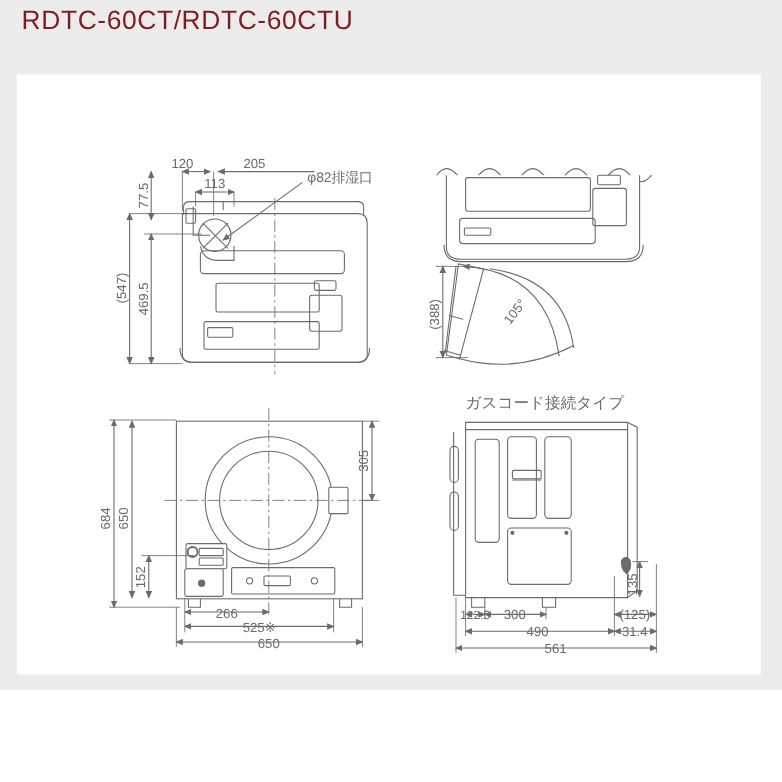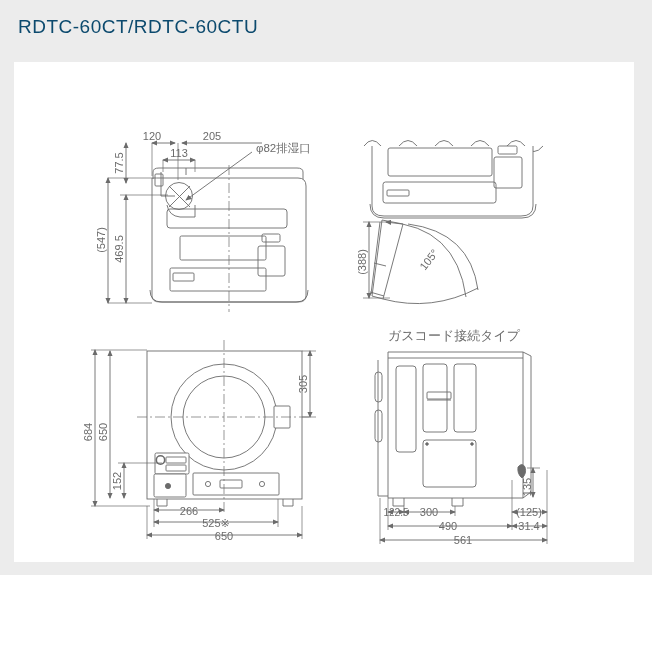--- a/index.html
+++ b/index.html
@@ -31,24 +31,24 @@
     position: absolute;
     left: 14px;
     top: 62px;
     width: 620px;
     height: 500px;
     background: #ffffff;
   }
   #title {
     position: absolute;
     left: 18px;
-    top: 16px;
-    font-size: 19px;
+    top: 4px;
+    font-size: 22px;
     letter-spacing: 0.5px;
-    color: #0c4a6e;
+    color: #7f1d1d;
     white-space: nowrap;
   }
   .svg-wrap {
     position: absolute;
     left: 0;
     top: 0;
   }
   svg text {
     font-family: "Liberation Sans", "DejaVu Sans", sans-serif;
     fill: #6b6b6b;

